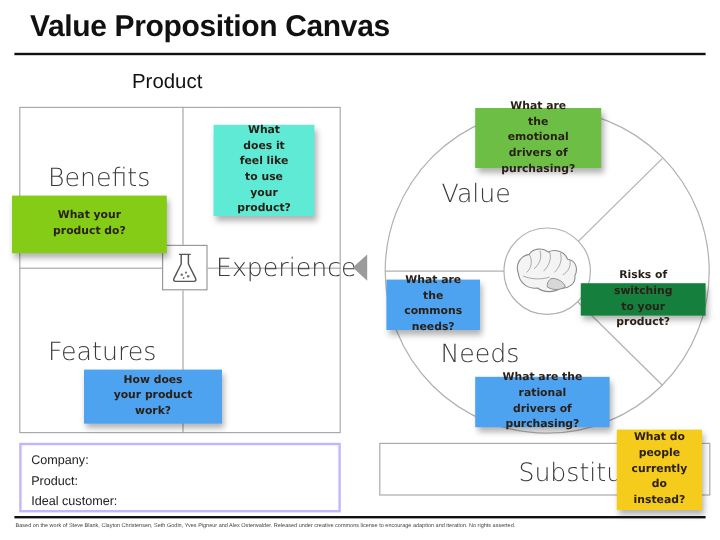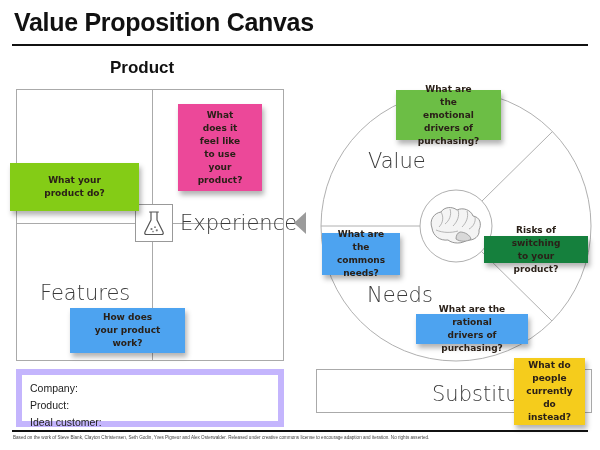--- a/index.html
+++ b/index.html
@@ -19,42 +19,42 @@
   #canvas {
     position: absolute;
     left: 0; top: 0;
     width: 600px;
     height: 450px;
   }
 
   
   #title {
     position: absolute;
-    left: 14px;
+    left: 25px;
     top: 8px;
     font-size: 25px;
     font-weight: bold;
     letter-spacing: -0.3px;
     color: #111;
     white-space: nowrap;
   }
   #title-rule {
     position: absolute;
     left: 12px;
     top: 44px;
     width: 576px;
     height: 2px;
     background: #111;
   }
 
   
   .col-heading {
     position: absolute;
     font-size: 17px;
-    font-weight: bold;
+    font-weight: normal;
     color: #111;
     white-space: nowrap;
   }
   #heading-product { left: 110px; top: 58px; }
   #heading-customer { left: 428px; top: 58px; }
 
   
   #product-panel {
     position: absolute;
     left: 16px;
@@ -134,21 +134,21 @@
     height: 272px;
   }
 
   
   #company-box {
     position: absolute;
     left: 16px;
     top: 369px;
     width: 268px;
     height: 58px;
-    border: 6px solid #c4b5fd;
+    border: 2px solid #c4b5fd;
     background: #fff;
     box-sizing: border-box;
     padding: 5px 8px 0 8px;
   }
   .form-field {
     font-size: 10.5px;
     color: #222;
     line-height: 17px;
     white-space: nowrap;
   }
@@ -174,26 +174,26 @@
     font-family: "DejaVu Sans", sans-serif;
     font-size: 9px;
     font-weight: bold;
     line-height: 13px;
     color: #2a2018;
     padding: 4px 21px;
     box-shadow: 2px 4px 5px rgba(0,0,0,0.30);
   }
 
   #note-benefits   { left: 10px;  top: 163px; width: 129px; height: 48px; background: #84cc16; }
-  #note-experience { left: 178px; top: 104px; width: 84px;  height: 87px; background: #ec4899; }
+  #note-experience { left: 178px; top: 104px; width: 84px;  height: 76px; background: #5eead4; }
   #note-features   { left: 70px;  top: 308px; width: 115px; height: 45px; background: #4da3f0; }
   #note-wants      { left: 396px; top: 90px;  width: 105px; height: 50px; background: #6cbe45; }
   #note-hidden     { left: 322px; top: 233px; width: 78px;  height: 42px; background: #4da3f0; }
   #note-fears      { left: 484px; top: 236px; width: 104px; height: 27px; background: #15803d; }
-  #note-rational   { left: 396px; top: 314px; width: 112px; height: 30px; background: #4da3f0; margin-left: 20px; }
+  #note-rational   { left: 396px; top: 314px; width: 112px; height: 42px; background: #4da3f0; }
   #note-substitutes{ left: 514px; top: 358px; width: 71px;  height: 67px; background: #f5cc1c; }
 
   
   #footer-rule {
     position: absolute;
     left: 12px;
     top: 430px;
     width: 576px;
     height: 2px;
     background: #111;
@@ -216,20 +216,21 @@
 
   <div id="title">Value Proposition Canvas</div>
   <div id="title-rule"></div>
 
   <div class="col-heading" id="heading-product">Product</div>
 
   <div id="product-panel"></div>
   <div id="product-v-divider"></div>
   <div id="product-h-divider"></div>
 
+  <div class="quadrant-label" id="label-benefits">Benefits</div>
   <div class="quadrant-label" id="label-features">Features</div>
   <div class="quadrant-label" id="label-experience">Experience</div>
 
   <div id="flask-icon-box">
     <svg width="26" height="28" viewBox="0 0 26 28" aria-hidden="true">
       <path d="M10 3 L10 11 L4 23 Q3 25.5 5.6 25.5 L20.4 25.5 Q23 25.5 22 23 L16 11 L16 3" fill="none" stroke="#555" stroke-width="1.2" stroke-linejoin="round"></path>
       <line x1="8.6" y1="3" x2="17.4" y2="3" stroke="#555" stroke-width="1.2" stroke-linecap="round"></line>
       <circle cx="10.5" cy="20" r="1.1" fill="#777"></circle>
       <circle cx="14" cy="18.2" r="0.9" fill="#777"></circle>
       <circle cx="15.8" cy="21.3" r="1.1" fill="#777"></circle>

